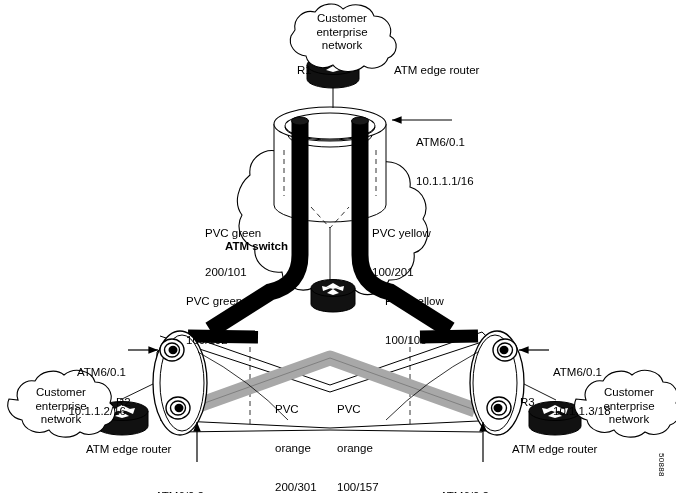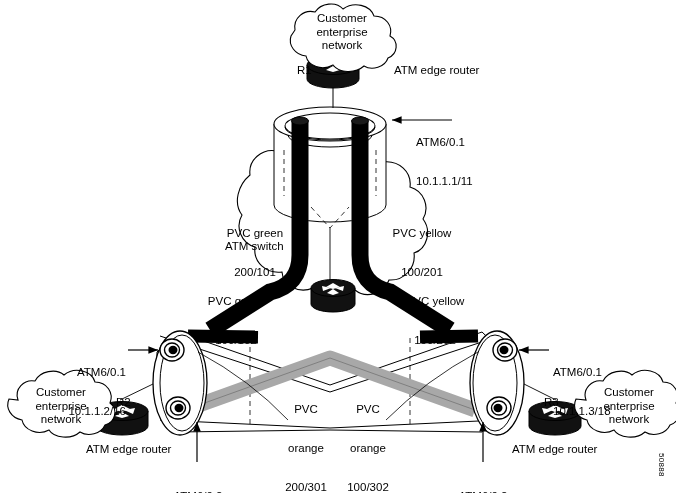--- a/index.html
+++ b/index.html
@@ -26,21 +26,21 @@
     display: block;
   }
   .lbl {
     position: absolute;
     font-family: "Liberation Sans", sans-serif;
     font-size: 11.5px;
     line-height: 13px;
     color: #000;
     white-space: pre;
   }
-  .lbl.ctr { text-align: center; }
+  .lbl.ctr { text-align: left; }
   .lbl.rt  { text-align: right; }
   .cloudtext {
     position: absolute;
     font-size: 11.5px;
     line-height: 13.5px;
     text-align: center;
   }
   .figid {
     position: absolute;
     font-size: 8px;
@@ -293,60 +293,60 @@
     <div>enterprise</div>
     <div>network</div>
   </div>
 
   <div class="lbl" style="left:288px; top:64px;padding-left:9px;">R1</div>
   <div class="lbl" style="left:394px; top:64px;">ATM edge router</div>
 
   <div class="lbl" style="left:116px; top:396px;">R2</div>
   <div class="lbl" style="left:86px; top:443px;">ATM edge router</div>
 
-  <div class="lbl" style="left:544px; top:396px;">R3</div>
+  <div class="lbl" style="left:520px; top:396px;">R3</div>
   <div class="lbl" style="left:512px; top:443px;">ATM edge router</div>
 
-  <div class="lbl" style="left:225px; top:240px;">ATM switch</div>
+  <div class="lbl" style="left:225px; top:240px;font-weight:bold;">ATM switch</div>
 
   <div class="lbl ctr" style="left:205px; top:201px; width:100px;">
     <div>PVC green</div>
     <div>200/101</div>
   </div>
 
   <div class="lbl ctr" style="left:372px; top:201px; width:100px;">
     <div>PVC yellow</div>
     <div>100/201</div>
   </div>
 
   <div class="lbl ctr" style="left:186px; top:269px; width:100px;">
     <div>PVC green</div>
     <div>100/102</div>
   </div>
 
   <div class="lbl ctr" style="left:385px; top:269px; width:100px;">
     <div>PVC yellow</div>
-    <div>100/202</div>
+    <div>100/106</div>
   </div>
 
   <div class="lbl ctr" style="left:275px; top:377px; width:62px;">
     <div>PVC</div>
     <div>orange</div>
     <div>200/301</div>
   </div>
 
   <div class="lbl ctr" style="left:337px; top:377px; width:62px;">
     <div>PVC</div>
     <div>orange</div>
-    <div>100/302</div>
+    <div>100/157</div>
   </div>
 
   <div class="lbl" style="left:416px; top:110px;">
     <div>ATM6/0.1</div>
-    <div>10.1.1.1/11</div>
+    <div>10.1.1.1/16</div>
   </div>
 
   <div class="lbl rt" style="left:44px; top:340px; width:82px;">
     <div>ATM6/0.1</div>
     <div>10.1.1.2/16</div>
   </div>
 
   <div class="lbl" style="left:553px; top:340px;">
     <div>ATM6/0.1</div>
     <div>10.1.1.3/18</div>

